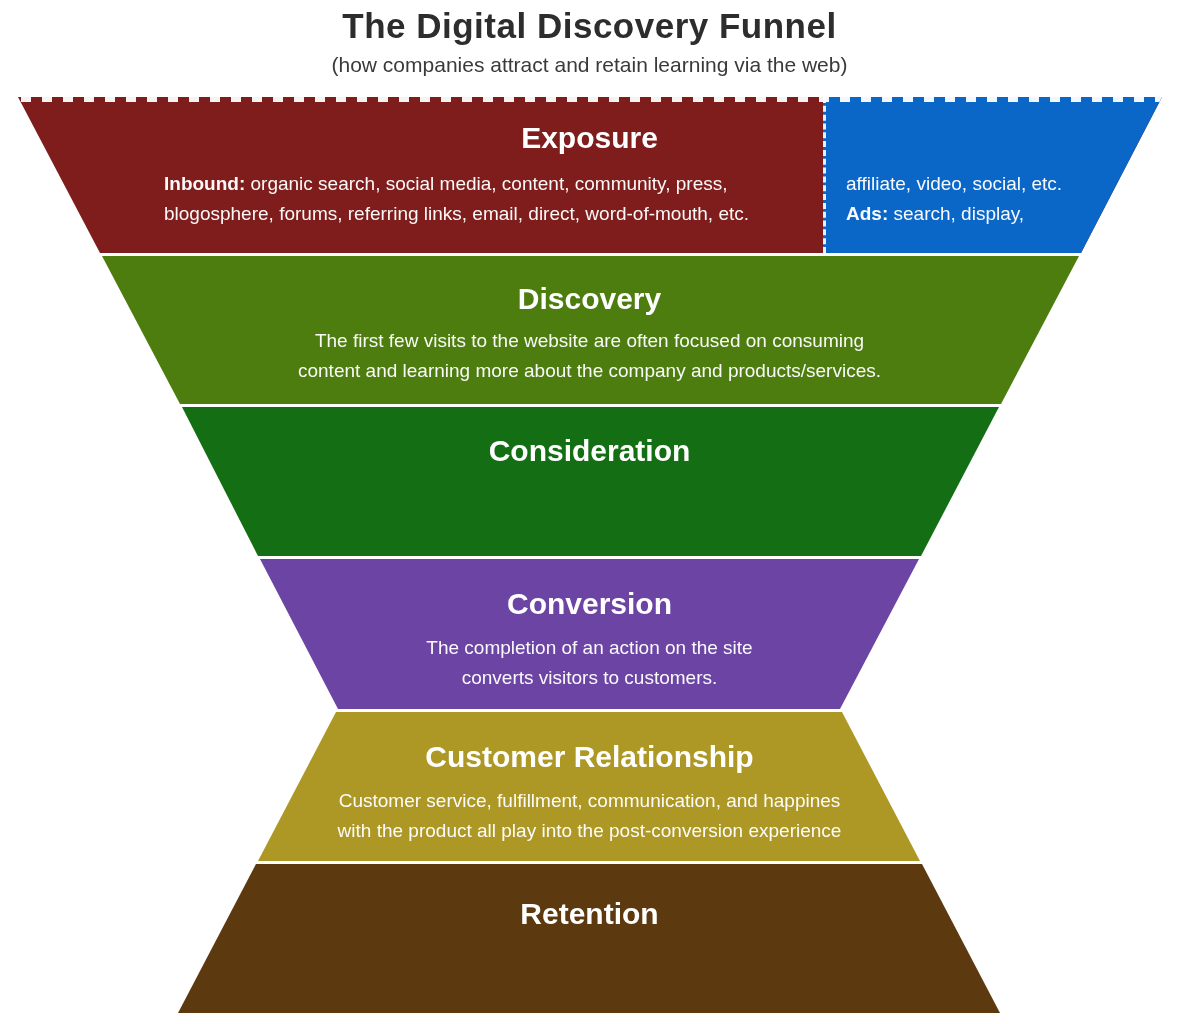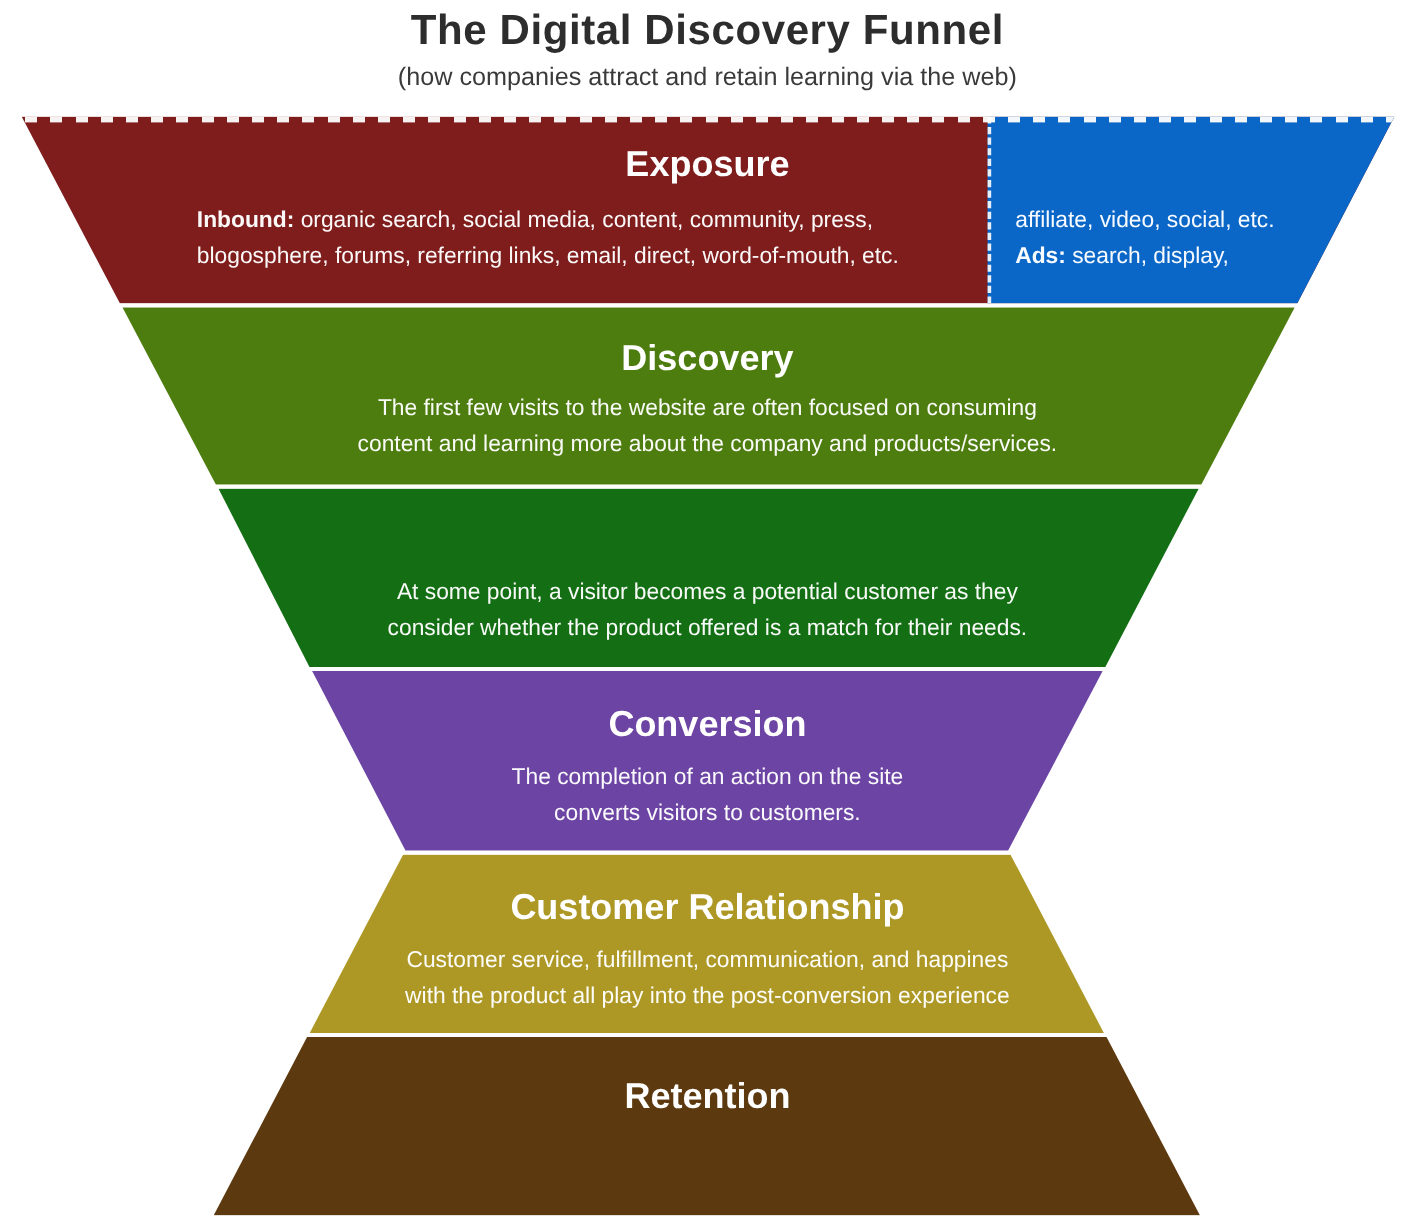--- a/index.html
+++ b/index.html
@@ -118,22 +118,21 @@
   </div>
 </div>
 
 <div class="stage" id="stage-discovery" style="background: #4d7c0f;">
   <h2 class="stage-heading">Discovery</h2>
   <div class="stage-desc">The first few visits to the website are often focused on consuming
 content and learning more about the company and products/services.</div>
 </div>
 
 <div class="stage" id="stage-consideration" style="background: rgb(20, 111, 20);">
-  <div class="stage-desc">At some point, a visitor becomes a potential customer as they
-consider whether the product offered is a match for their needs.</div>
+  <h2 class="stage-heading">Consideration</h2>
 </div>
 
 <div class="stage" id="stage-conversion" style="background: rgb(108, 68, 164);">
   <h2 class="stage-heading">Conversion</h2>
   <div class="stage-desc">The completion of an action on the site
 converts visitors to customers.</div>
 </div>
 
 <div class="stage" id="stage-customer-relationship" style="background: rgb(173, 152, 38);">
   <h2 class="stage-heading">Customer Relationship</h2>

